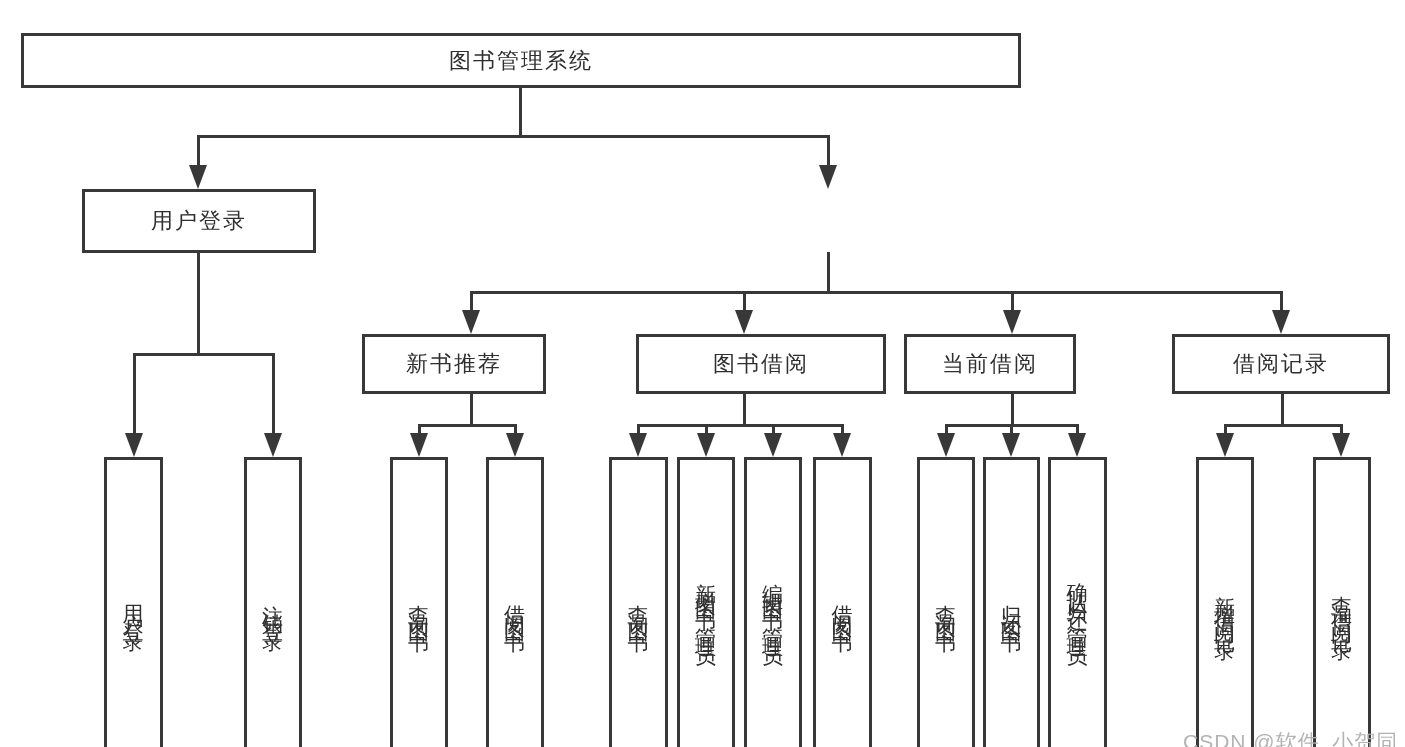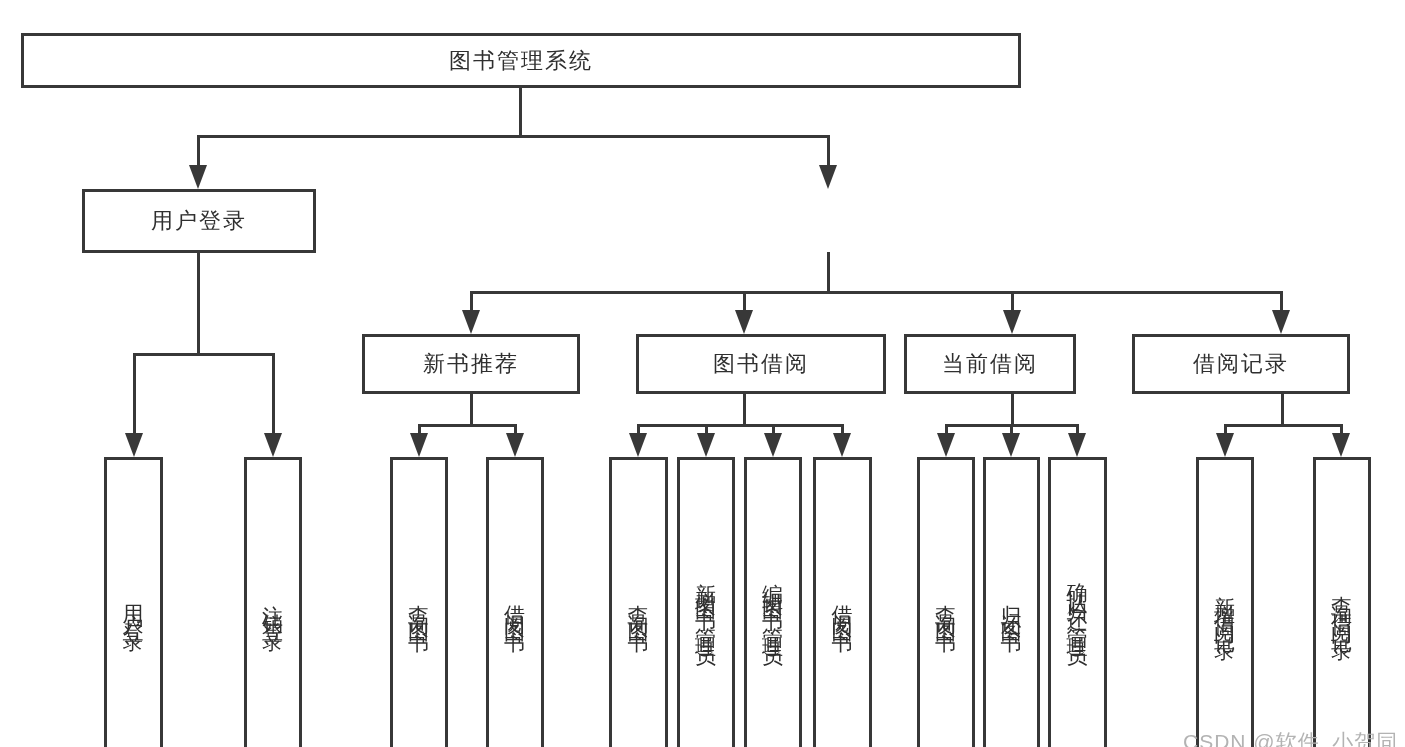--- a/index.html
+++ b/index.html
@@ -54,24 +54,24 @@
 </style>
 </head>
 <body>
 
 <div class="canvas">
 
   <div class="node" style="left:21px;top:13px;width:1000px;height:55px">图书管理系统</div>
 
   <div class="node" style="left:82px;top:169px;width:234px;height:64px">用户登录</div>
 
-  <div class="node" style="left:362px;top:314px;width:218px;height:60px">新书推荐</div>
+  <div class="node" style="left:362px;top:314px;width:184px;height:60px">新书推荐</div>
   <div class="node" style="left:636px;top:314px;width:250px;height:60px">图书借阅</div>
   <div class="node" style="left:904px;top:314px;width:172px;height:60px">当前借阅</div>
-  <div class="node" style="left:1132px;top:314px;width:218px;height:60px">借阅记录</div>
+  <div class="node" style="left:1172px;top:314px;width:218px;height:60px">借阅记录</div>
 
   <div class="node vnode" style="left:104px;top:437px;width:59px;height:298px">用户登录</div>
   <div class="node vnode" style="left:244px;top:437px;width:58px;height:298px">注销登录</div>
 
   <div class="node vnode" style="left:390px;top:437px;width:58px;height:298px">查询图书</div>
   <div class="node vnode" style="left:486px;top:437px;width:58px;height:298px">借阅图书</div>
 
   <div class="node vnode" style="left:609px;top:437px;width:59px;height:298px">查询图书</div>
   <div class="node vnode" style="left:677px;top:437px;width:58px;height:298px">新增图书（管理员）</div>
   <div class="node vnode" style="left:744px;top:437px;width:58px;height:298px">编辑图书（管理员）</div>

